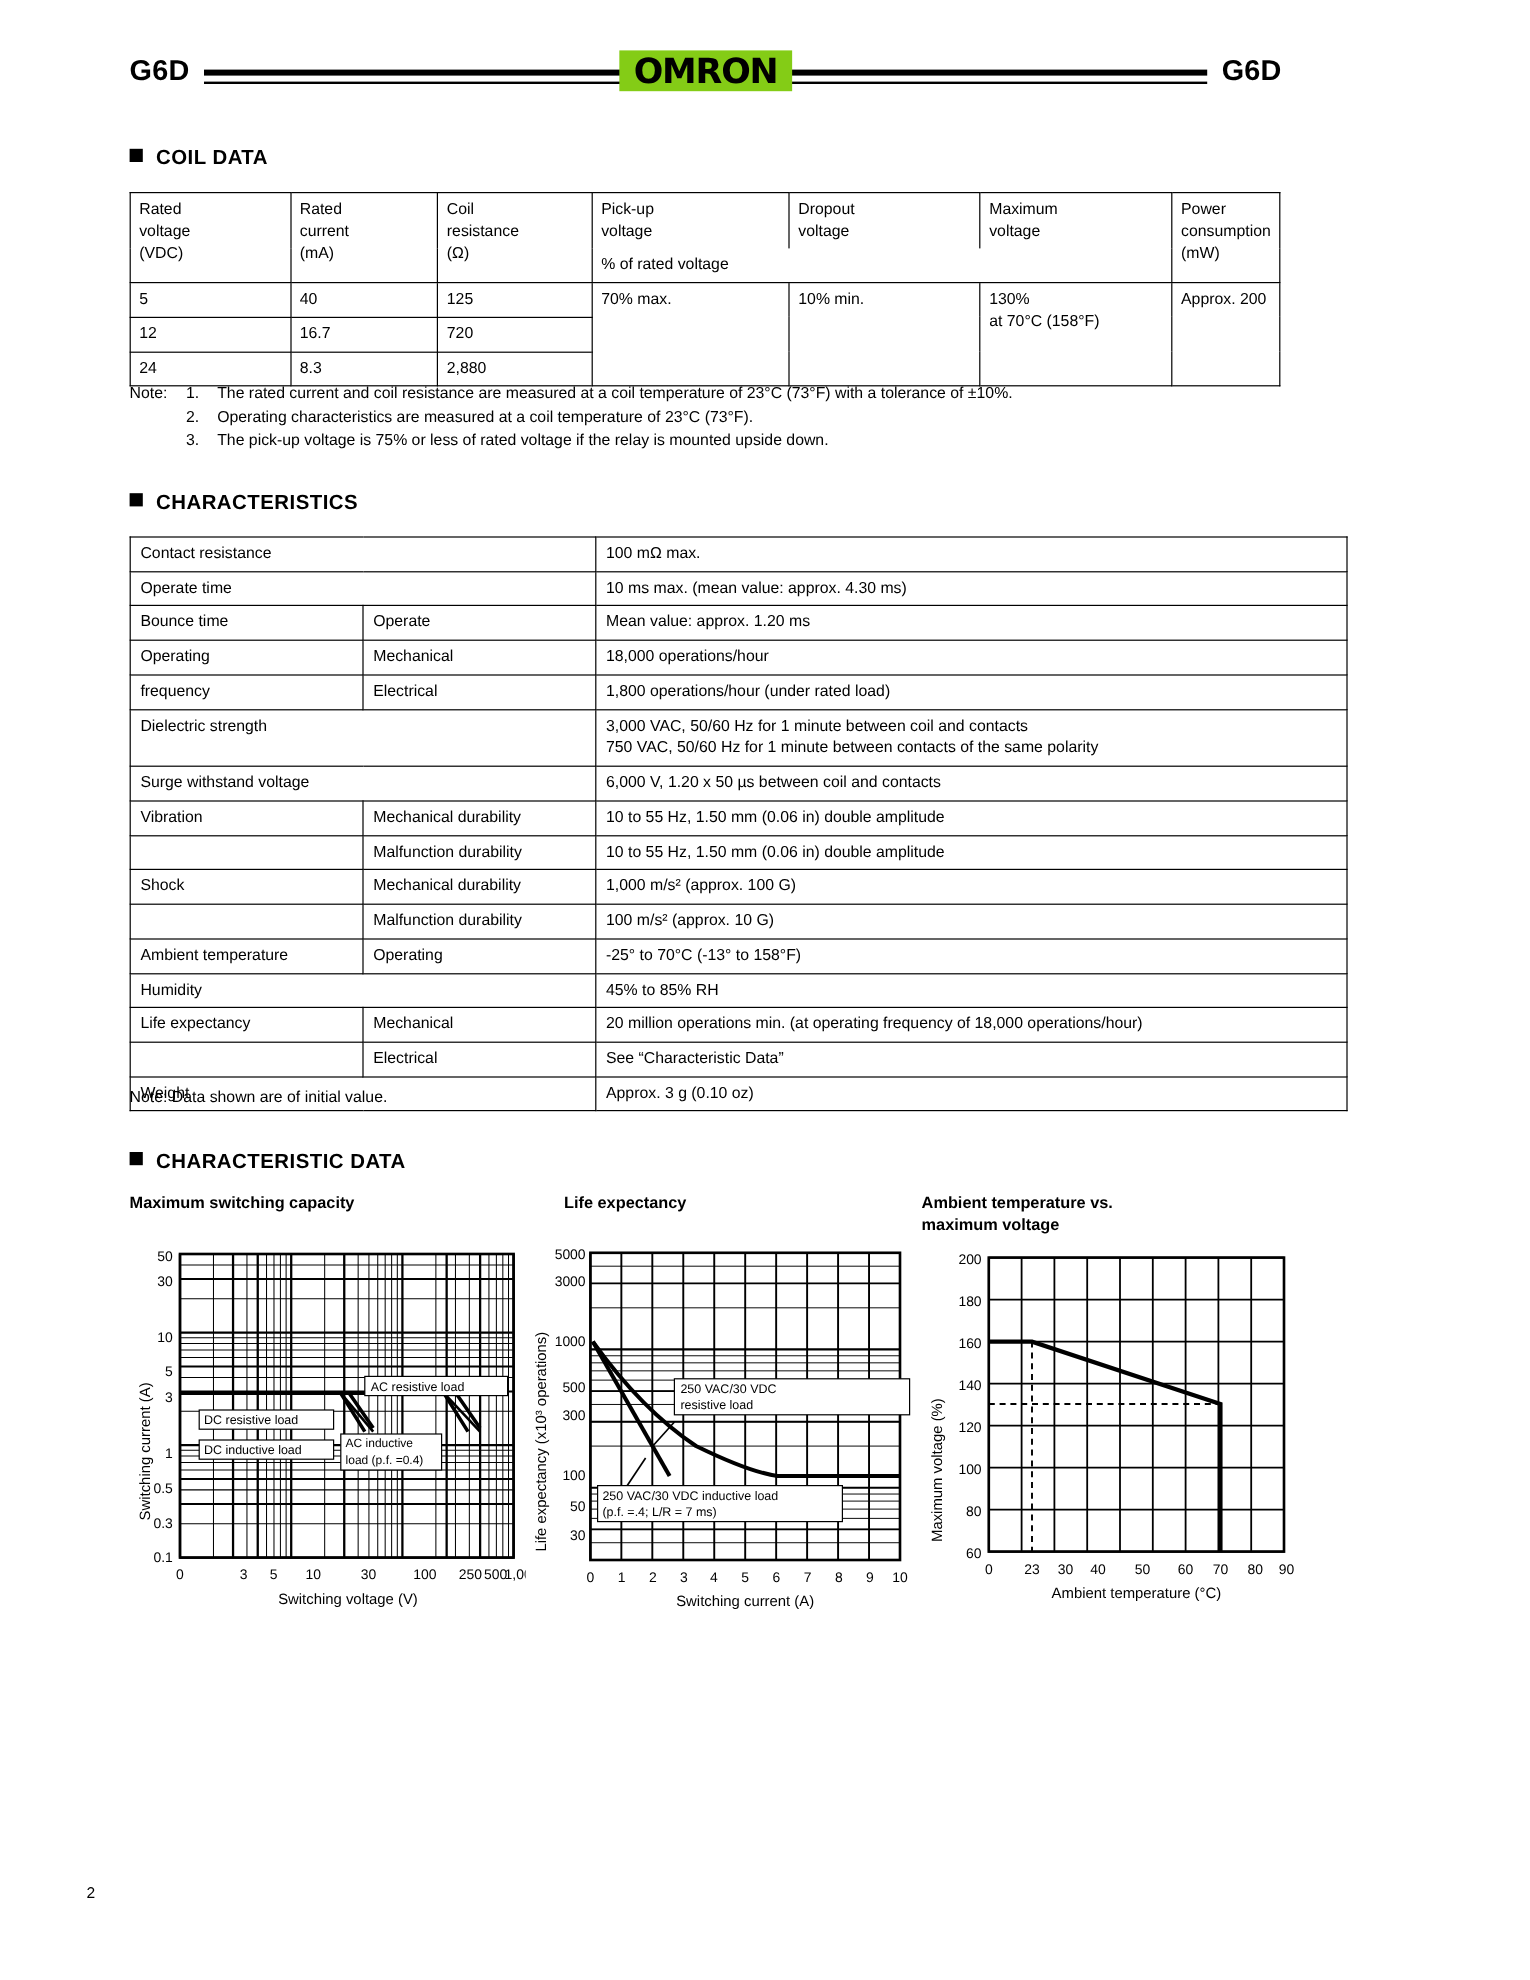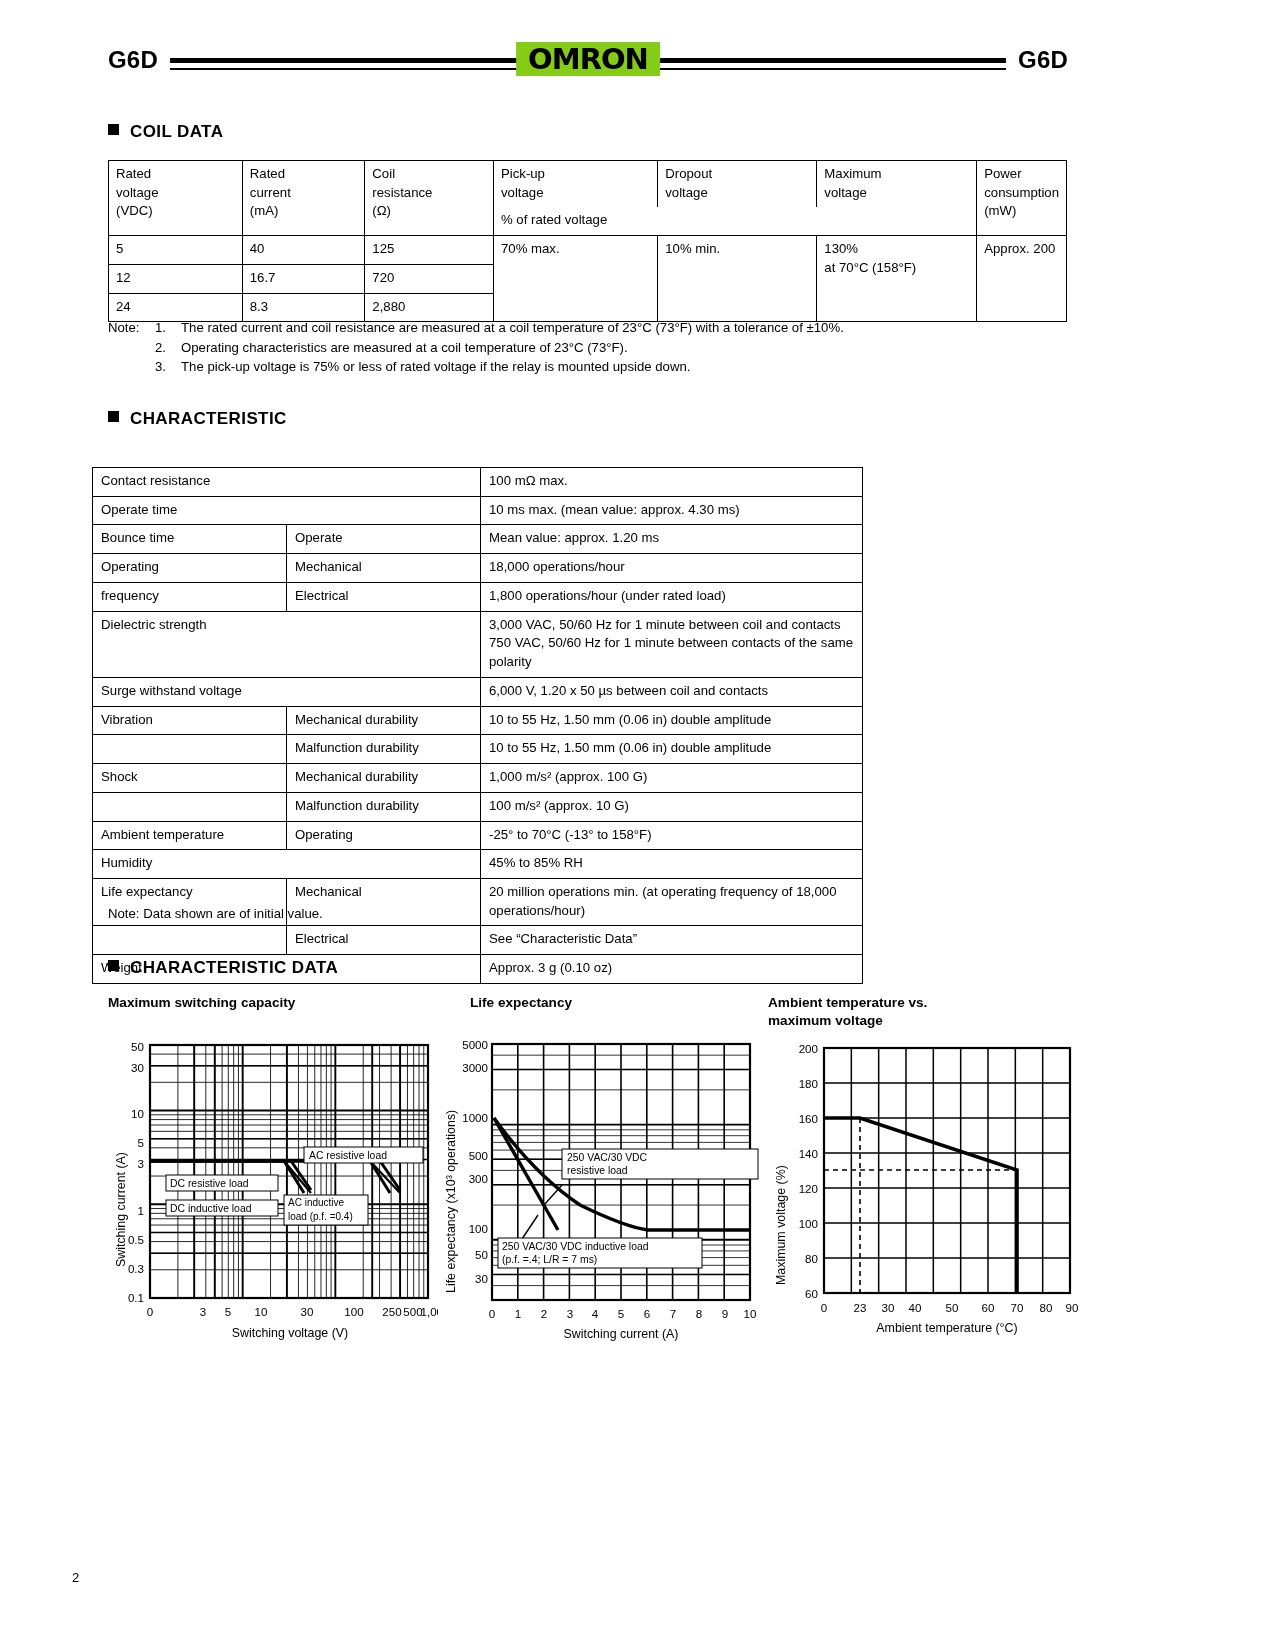--- a/index.html
+++ b/index.html
@@ -43,21 +43,21 @@
   #coil-table td{height:auto;}
   .nb-bottom{border-bottom:none !important;}
   .nb-top{border-top:none !important;}
 
   .note-block{position:absolute;font-size:13.2px;line-height:1.48;}
   .note-row{display:flex;}
   .note-lbl{width:47px;flex:0 0 47px;}
   .note-num{width:26px;flex:0 0 26px;}
   .note-txt{flex:1;}
 
-  #char-table{position:absolute;left:92px;top:447px;width:771px;margin-top:20px;}
+  #char-table{position:absolute;left:108px;top:447px;width:1015px;}
   #char-table td{padding:4px 7px 5px 8px;}
   #char-table .c1{width:178px;}
   #char-table .c2{width:178px;}
 
   .note-simple{position:absolute;font-size:13.2px;}
 
   
   .chart-title{position:absolute;font-size:13.6px;font-weight:bold;line-height:1.36;}
   .chart-wrap{position:absolute;}
   .ylab{
@@ -165,21 +165,21 @@
       <div class="note-txt">Operating characteristics are measured at a coil temperature of 23°C (73°F).</div>
     </div>
     <div class="note-row">
       <div class="note-lbl"></div>
       <div class="note-num">3.</div>
       <div class="note-txt">The pick-up voltage is 75% or less of rated voltage if the relay is mounted upside down.</div>
     </div>
   </div>
 
   <div class="sec-head" style="left:108px;top:409px;">
-    <span class="sq"></span><span>CHARACTERISTIC</span>
+    <span class="sq"></span><span>CHARACTERISTICS</span>
   </div>
 
   <table id="char-table">
       <tbody id="char-body">
         <tr>
           <td class="c1" colspan="2">Contact resistance</td>
           <td>100 mΩ max.</td>
         </tr>
         <tr>
           <td class="c1" colspan="2">Operate time</td>

